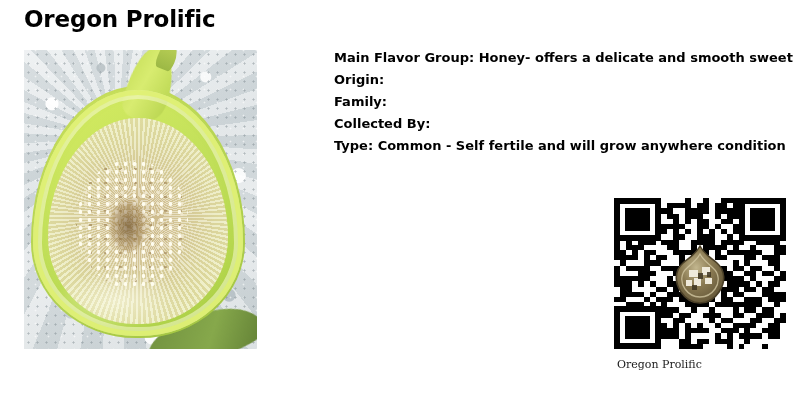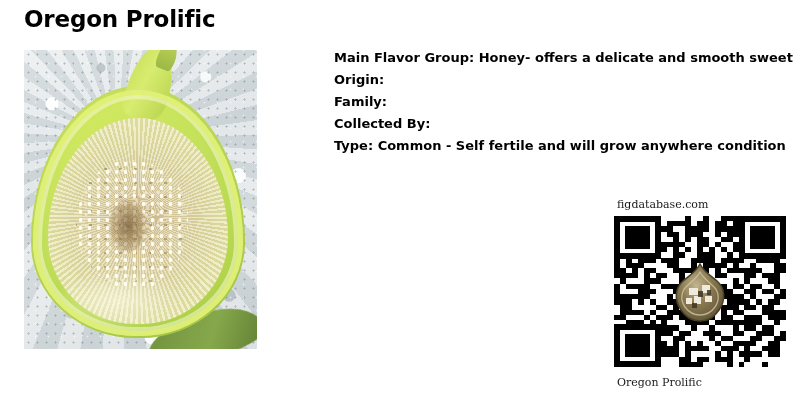--- a/index.html
+++ b/index.html
@@ -289,21 +289,20 @@
 <div id="detail-list">
   <div class="detail-line">Main Flavor Group: Honey- offers a delicate and smooth sweet</div>
   <div class="detail-line">Origin:</div>
   <div class="detail-line">Family:</div>
   <div class="detail-line">Collected By:</div>
   <div class="detail-line">Type: Common - Self fertile and will grow anywhere condition</div>
 </div>
 
 <div id="qr-block">
 
-  <div id="qr-site-label">figdatabase.com</div>
 
   <div id="qr-code">
     <div class="qr-grid" id="qr-grid">
         <i style="grid-area: 1 / 1; background: transparent;"></i>
         <i style="grid-area: 1 / 2; background: transparent;"></i>
         <i style="grid-area: 1 / 3; background: transparent;"></i>
         <i style="grid-area: 1 / 4; background: transparent;"></i>
         <i style="grid-area: 1 / 5; background: transparent;"></i>
         <i style="grid-area: 1 / 6; background: transparent;"></i>
         <i style="grid-area: 1 / 7; background: transparent;"></i>

